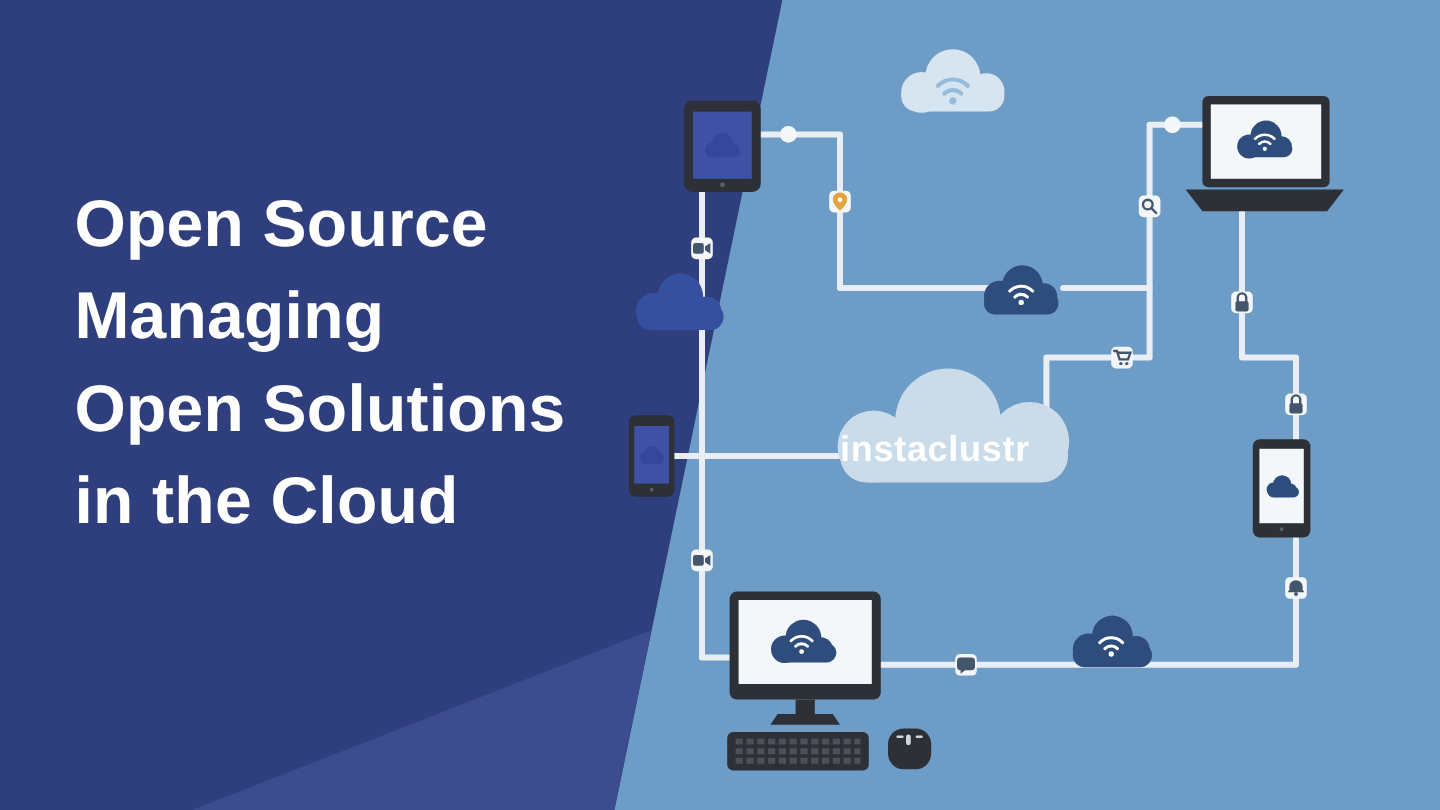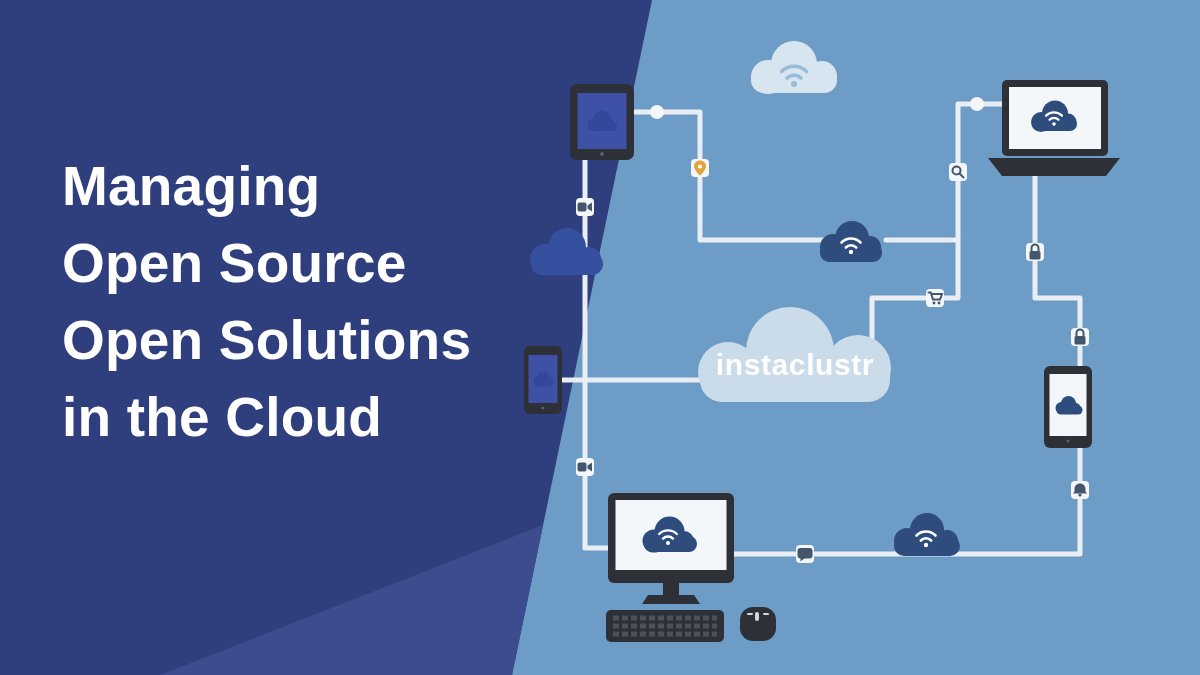--- a/index.html
+++ b/index.html
@@ -35,21 +35,21 @@
     position:absolute;inset:0;background:var(--panel-accent);
     clip-path:polygon(160px 675px,512px 675px,543px 525px);
   }
   .illustration{position:absolute;inset:0;width:1200px;height:675px;}
   .title-block{
     position:absolute;left:62px;top:148px;
     color:var(--title-text);font-weight:700;font-size:55px;line-height:77px;
     letter-spacing:.2px;white-space:nowrap;
   }
   .brand-wordmark{
-    position:absolute;left:700px;top:348px;width:190px;text-align:center;
+    position:absolute;left:700px;top:358px;width:190px;
     color:#fff;font-weight:700;font-size:30px;letter-spacing:.6px;
   }
   
   .line{stroke:var(--connector-line);stroke-width:5;fill:none;stroke-linecap:round;stroke-linejoin:round;}
   .cl-top{fill:var(--cloud-light-top);}
   .cl-big{fill:var(--cloud-light);}
   .cl-dark{fill:var(--cloud-dark);}
   .cl-indigo{fill:var(--cloud-indigo);}
   .frame{fill:var(--device-frame);}
   .scr-indigo{fill:var(--screen-indigo);}
@@ -267,19 +267,19 @@
         <rect x="755" y="612" width="4" height="9" rx="2" fill="#cfd6dd"></rect>
         <path class="mouse-detail" d="M748 614h4"></path>
         <path class="mouse-detail" d="M764 614h4"></path>
       </g>
     </g>
   </svg>
 
   <div class="brand-wordmark">instaclustr</div>
 
   <div class="title-block">
+    <div>Open Source</div>
     <div>Managing</div>
-    <div>Open Source</div>
     <div>Open Solutions</div>
     <div>in the Cloud</div>
   </div>
 
 </div>
 
 </body></html>

